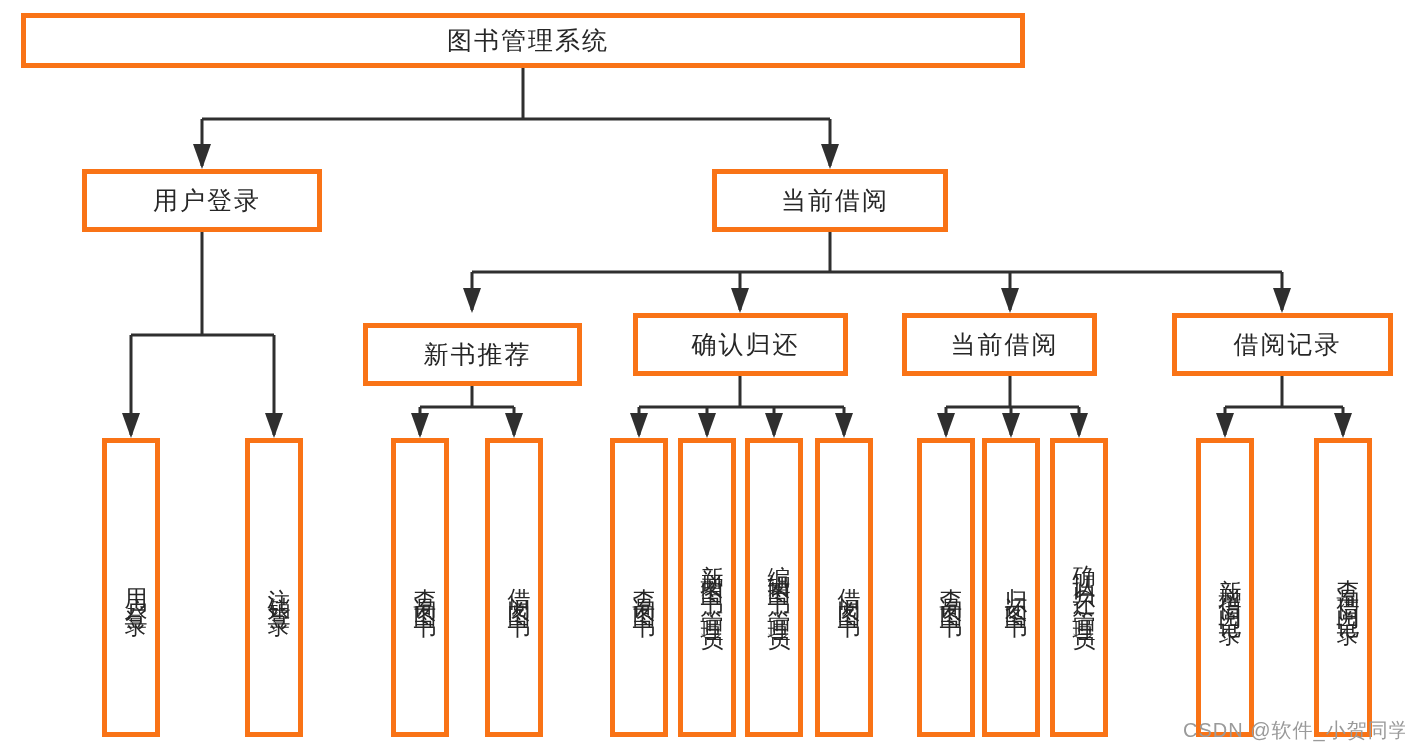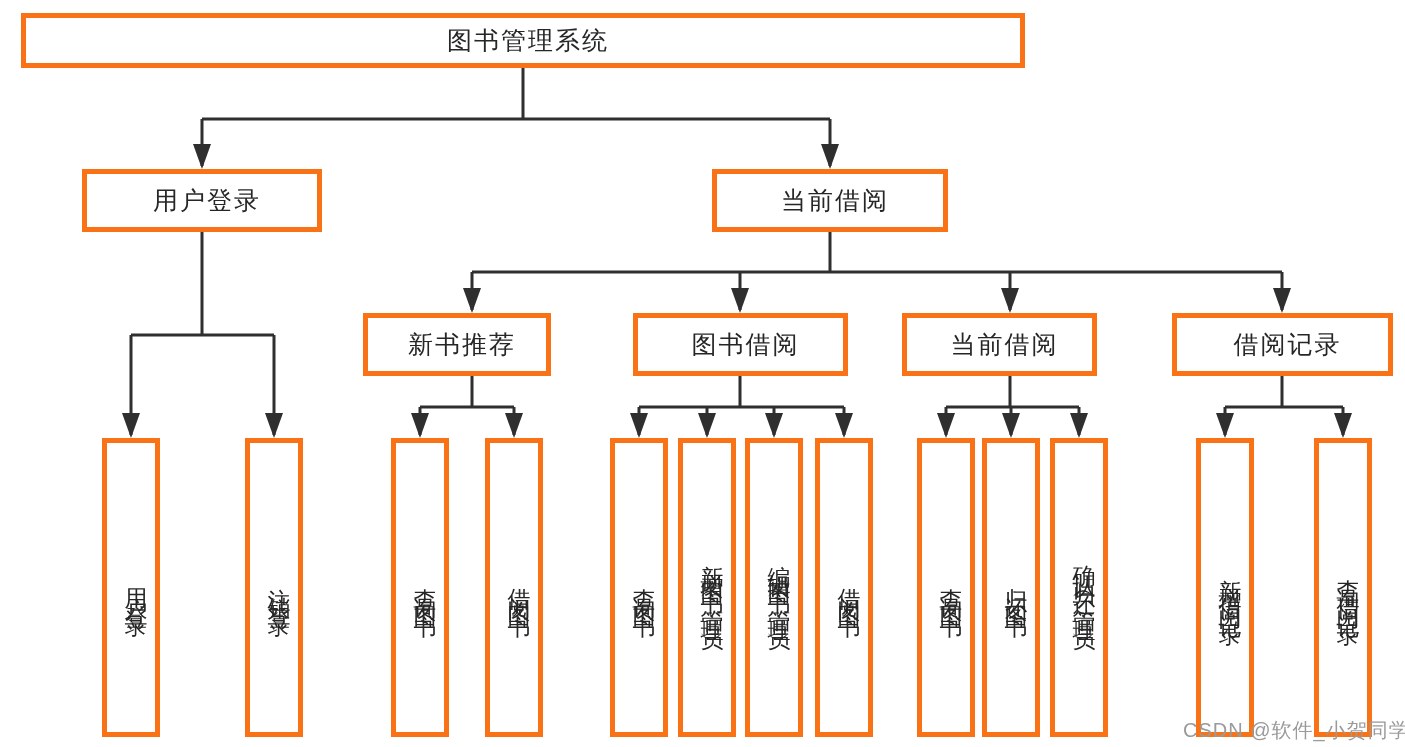--- a/index.html
+++ b/index.html
@@ -93,25 +93,25 @@
     <span class="lbl">图书管理系统</span>
   </div>
 
   <div class="node" style="left:82px;top:169px;width:240px;height:63px">
     <span class="lbl">用户登录</span>
   </div>
   <div class="node" style="left:712px;top:169px;width:236px;height:63px">
     <span class="lbl">当前借阅</span>
   </div>
 
-  <div class="node" style="left:363px;top:313px;width:188px;height:63px">
+  <div class="node" style="left:363px;top:323px;width:219px;height:63px">
     <span class="lbl">新书推荐</span>
   </div>
   <div class="node" style="left:633px;top:313px;width:215px;height:63px">
-    <span class="lbl">图书借阅</span>
+    <span class="lbl">确认归还</span>
   </div>
   <div class="node" style="left:902px;top:313px;width:195px;height:63px">
     <span class="lbl">当前借阅</span>
   </div>
   <div class="node" style="left:1172px;top:313px;width:221px;height:63px">
     <span class="lbl">借阅记录</span>
   </div>
 
   <div class="node leaf" style="left:102px;top:438px;width:58px;height:299px">
     <span class="lbl">用户登录</span>

